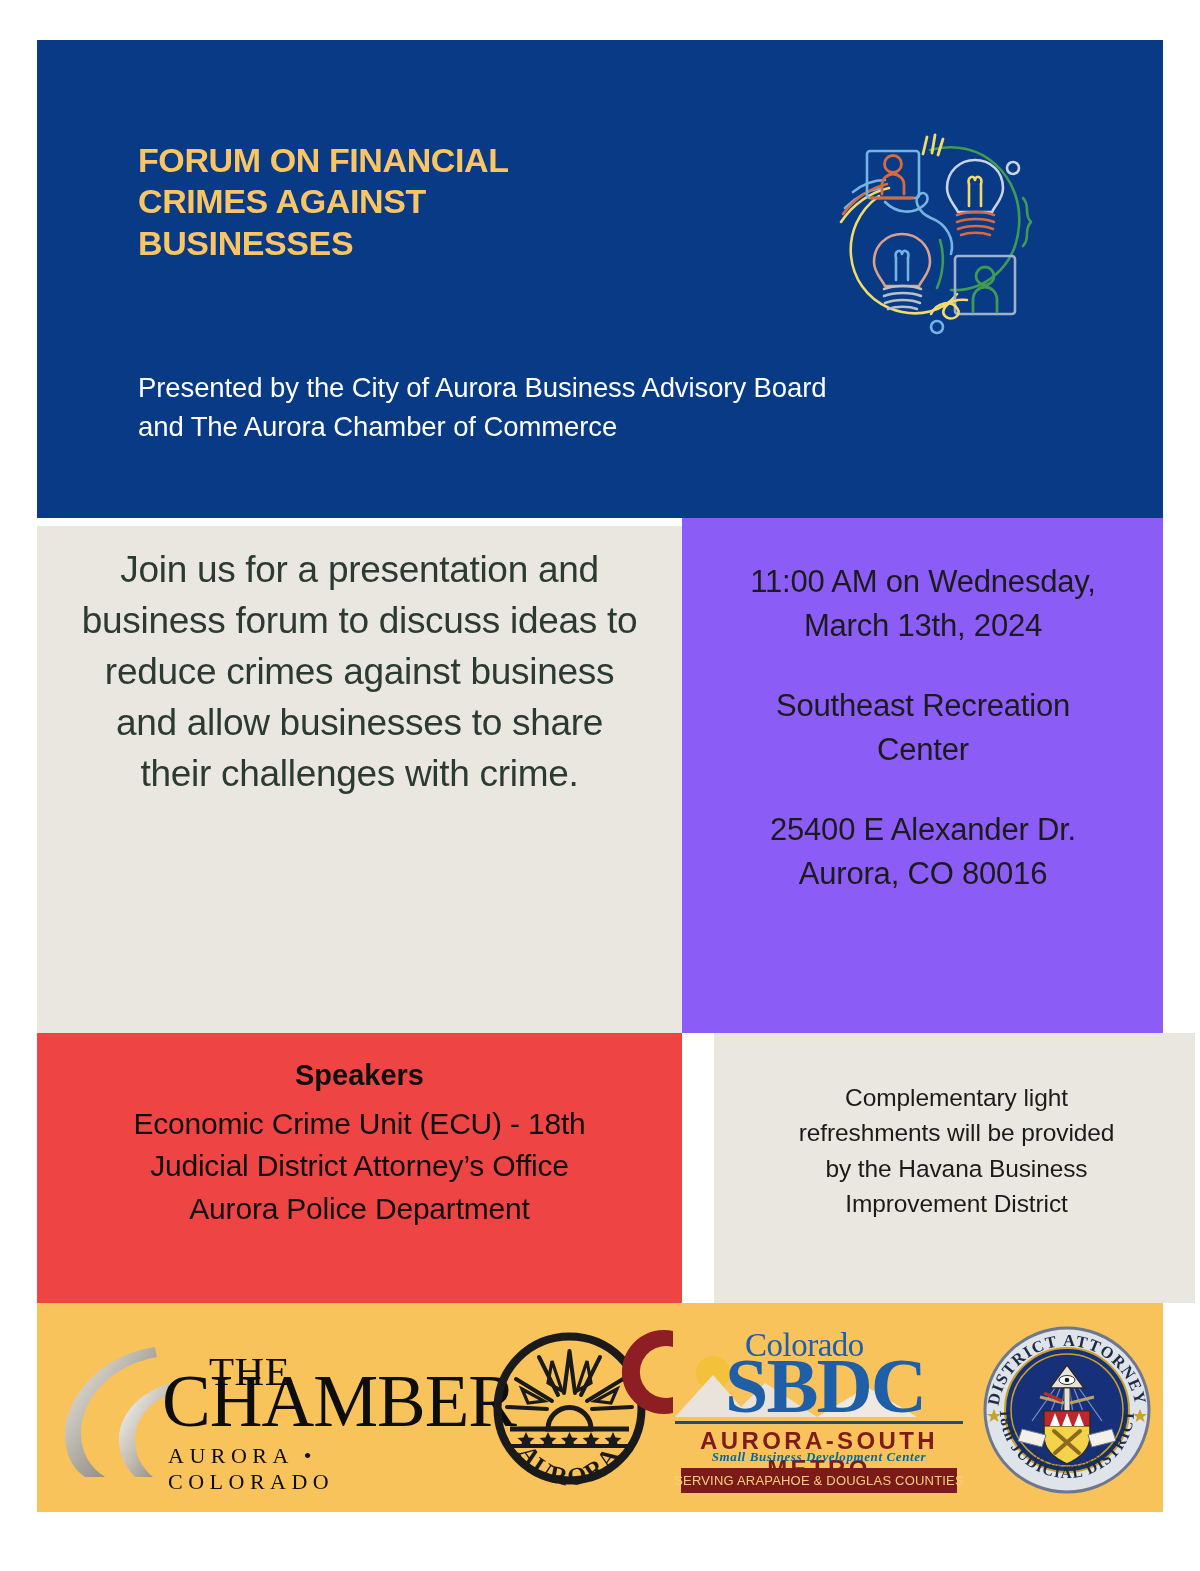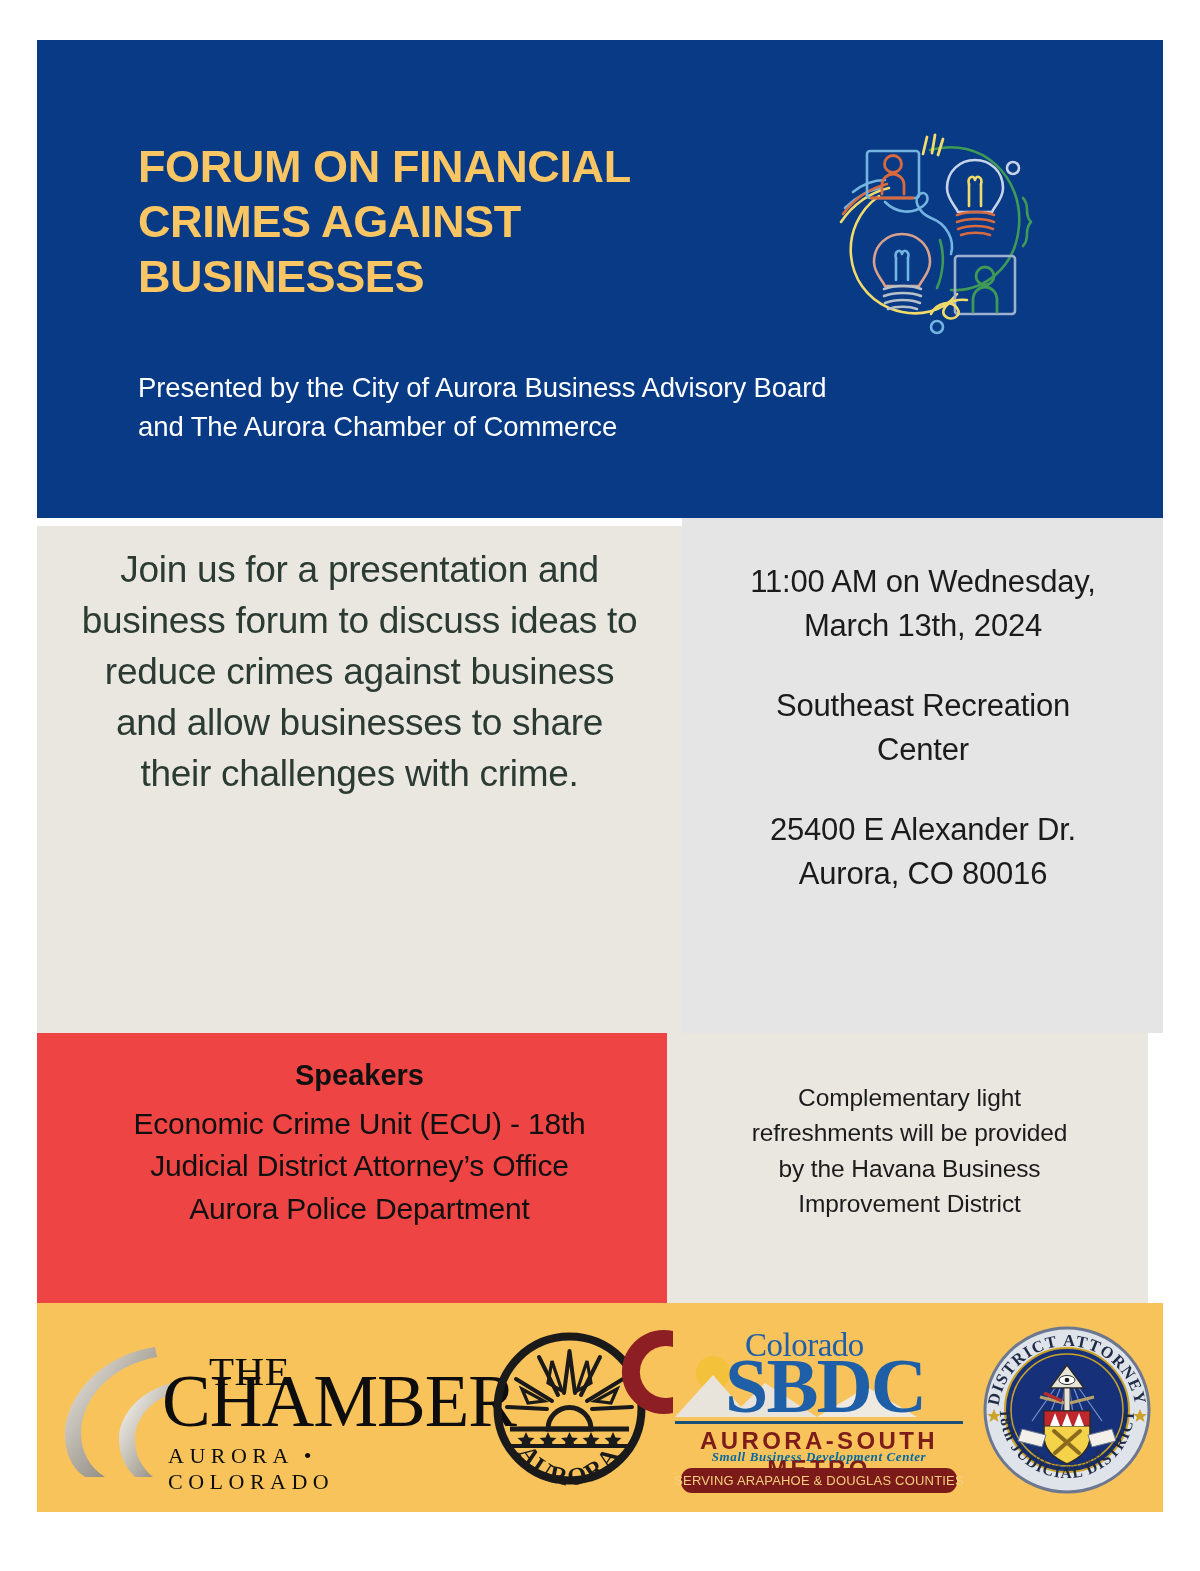--- a/index.html
+++ b/index.html
@@ -32,21 +32,21 @@
     height: 478px;
     background: #083a85;
     box-sizing: border-box;
   }
   .banner-title {
     position: absolute;
     left: 101px;
     top: 100px;
     width: 660px;
     color: #fac663;
-    font-size: 45px;
+    font-size: 34px;
     line-height: 1.22;
     font-weight: 800;
     letter-spacing: -0.4px;
     text-transform: uppercase;
   }
   .banner-title span { display: block; }
   .banner-sub {
     position: absolute;
     left: 101px;
     top: 328px;
@@ -73,23 +73,23 @@
     left: 37px;
     top: 518px;
     width: 1126px;
     height: 785px;
   }
   .cell {
     position: absolute;
     box-sizing: border-box;
   }
   .cell-tl { left: 0;     top: 8px;    width: 645px; height: 515px; background: #eae7e1; }
-  .cell-tr { left: 645px; top: 0;    width: 481px; height: 515px; background: #e5e5e5; }
+  .cell-tr { left: 645px; top: 0;    width: 481px; height: 515px; background: #8b5cf6; }
   .cell-bl { left: 0;     top: 515px;width: 645px; height: 270px; background: #ef4444; }
-  .cell-br { left: 630px; top: 515px;width: 481px; height: 270px; background: #eae7e1; }
+  .cell-br { left: 677px; top: 515px;width: 481px; height: 270px; background: #eae7e1; }
 
   .blurb {
     position: absolute;
     left: 40px;
     top: 18px;
     width: 565px;
     text-align: center;
     color: #2b3b33;
     font-size: 37px;
     line-height: 1.38;
@@ -270,21 +270,20 @@
     letter-spacing: 0.6px;
   }
   .sbdc-band {
     position: absolute;
     left: 14px; top: 143px;
     width: 276px; height: 25px;
     background: #7b1a18;
     display: flex;
     align-items: center;
     justify-content: center;
-    border-radius: 11px;
   }
   .sbdc-band-text {
     font-family: "Liberation Sans", sans-serif;
     font-size: 13px;
     font-weight: 400;
     color: #f5cf7f;
     letter-spacing: 0.2px;
     white-space: nowrap;
   }
 

